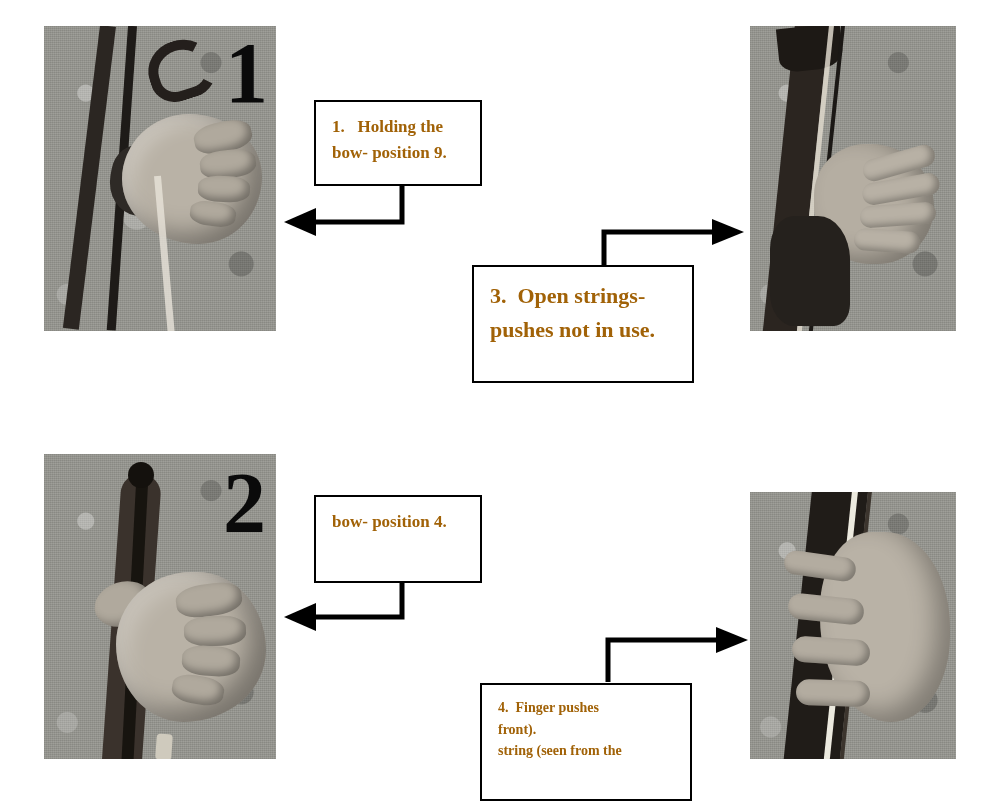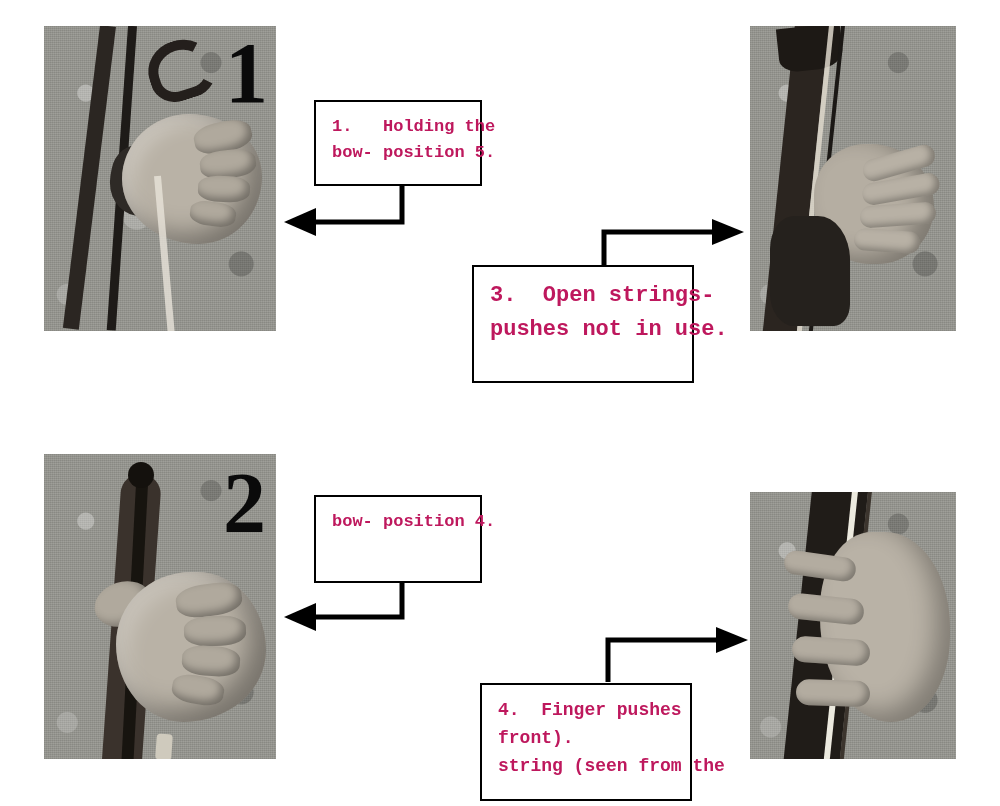--- a/index.html
+++ b/index.html
@@ -165,33 +165,33 @@
     position: absolute; background: #b3aca0; border-radius: 30px;
     box-shadow: inset -4px -3px 7px rgba(0,0,0,.3);
   }
 
   
   .caption {
     position: absolute;
     background: #ffffff;
     border: 2px solid #000000;
     box-sizing: border-box;
-    font-family: Liberation Mono, monospace;
+    font-family: Liberation Serif, serif;
     font-weight: bold;
-    color: #be185d;
+    color: #a16207;
     line-height: 1.55;
     padding: 12px 10px 12px 16px;
     z-index: 10;
   }
   .caption .line { white-space: pre; }
 
   #cap1 { left: 314px; top: 100px; width: 168px; height: 86px; font-size: 17px; }
   #cap2 { left: 314px; top: 495px; width: 168px; height: 88px; font-size: 17px; }
   #cap3 { left: 472px; top: 265px; width: 222px; height: 118px; font-size: 22px; }
-  #cap4 { left: 480px; top: 683px; width: 212px; height: 118px; font-size: 18px; }
+  #cap4 { left: 480px; top: 683px; width: 212px; height: 118px; font-size: 14px; }
 
   
   .arrow-svg { position: absolute; z-index: 9; }
 </style>
 </head>
 <body>
 
 <div class="figure" id="fig1">
   <div class="photo-texture"></div>
   <div class="f1-bow-a"></div>
@@ -265,21 +265,21 @@
   <polygon points="116,1 148,14 116,27" fill="#000"></polygon>
 </svg>
 
 <svg class="arrow-svg" id="arr4" style="left:600px;top:622px;width:150px;height:64px;" viewBox="0 0 150 64">
   <polyline points="8,60 8,18 116,18" fill="none" stroke="#000" stroke-width="5"></polyline>
   <polygon points="116,5 148,18 116,31" fill="#000"></polygon>
 </svg>
 
 <div class="caption" id="cap1">
   <div class="line">1.   Holding the</div>
-  <div class="line">bow- position 5.</div>
+  <div class="line">bow- position 9.</div>
 </div>
 
 <div class="caption" id="cap2">
   <div class="line">bow- position 4.</div>
 </div>
 
 <div class="caption" id="cap3">
   <div class="line">3.  Open strings-</div>
   <div class="line">pushes not in use.</div>
 </div>

